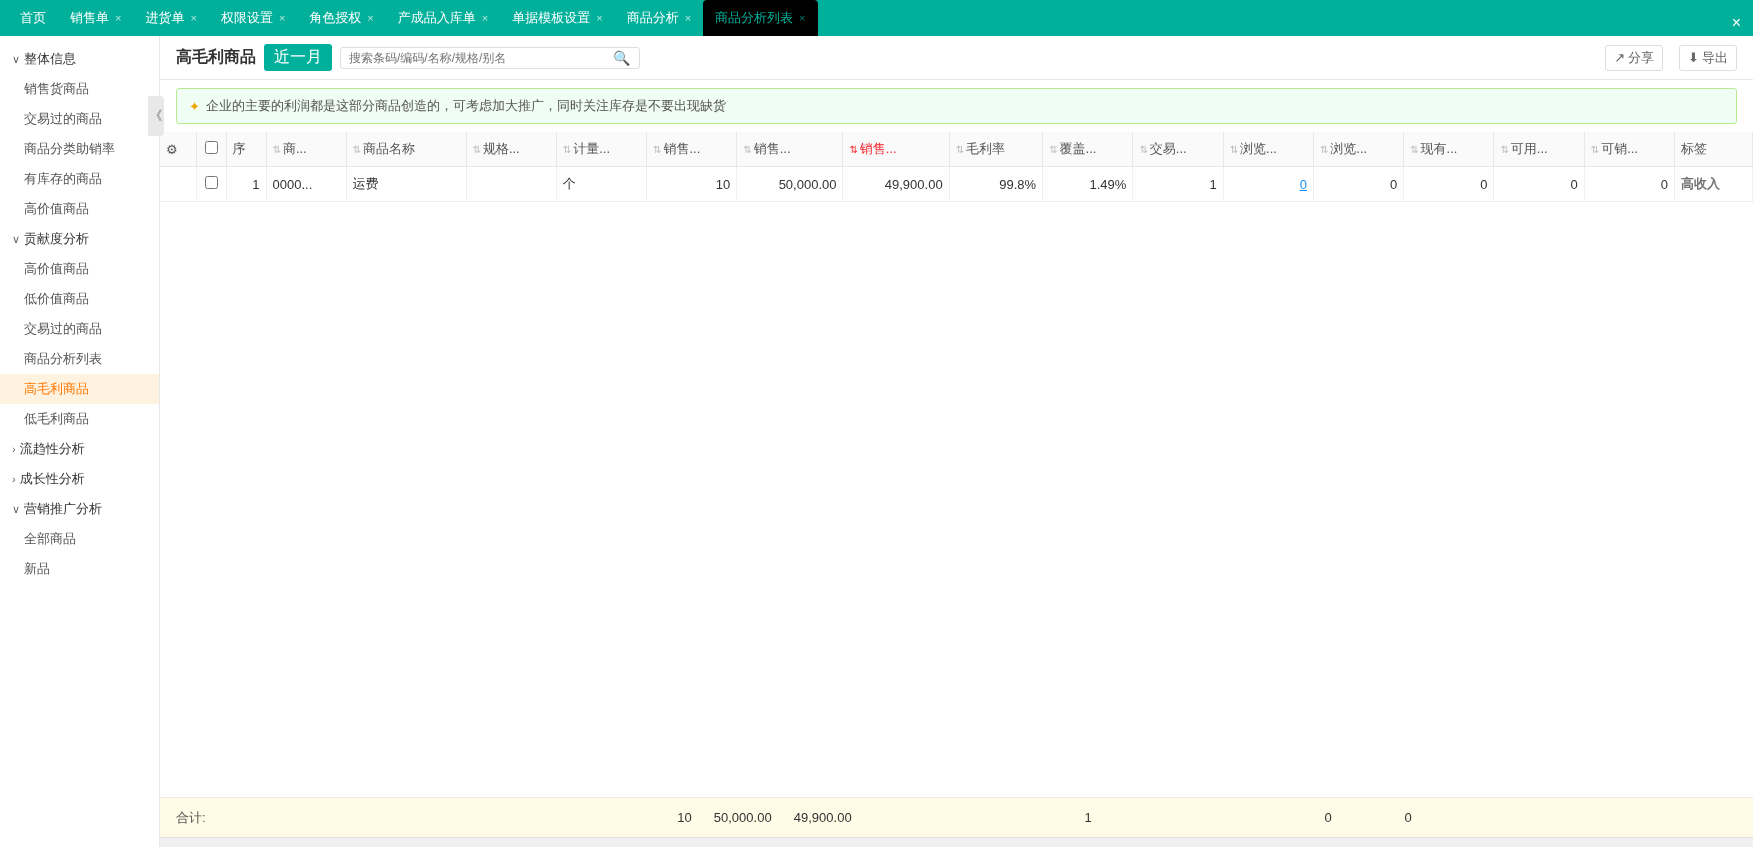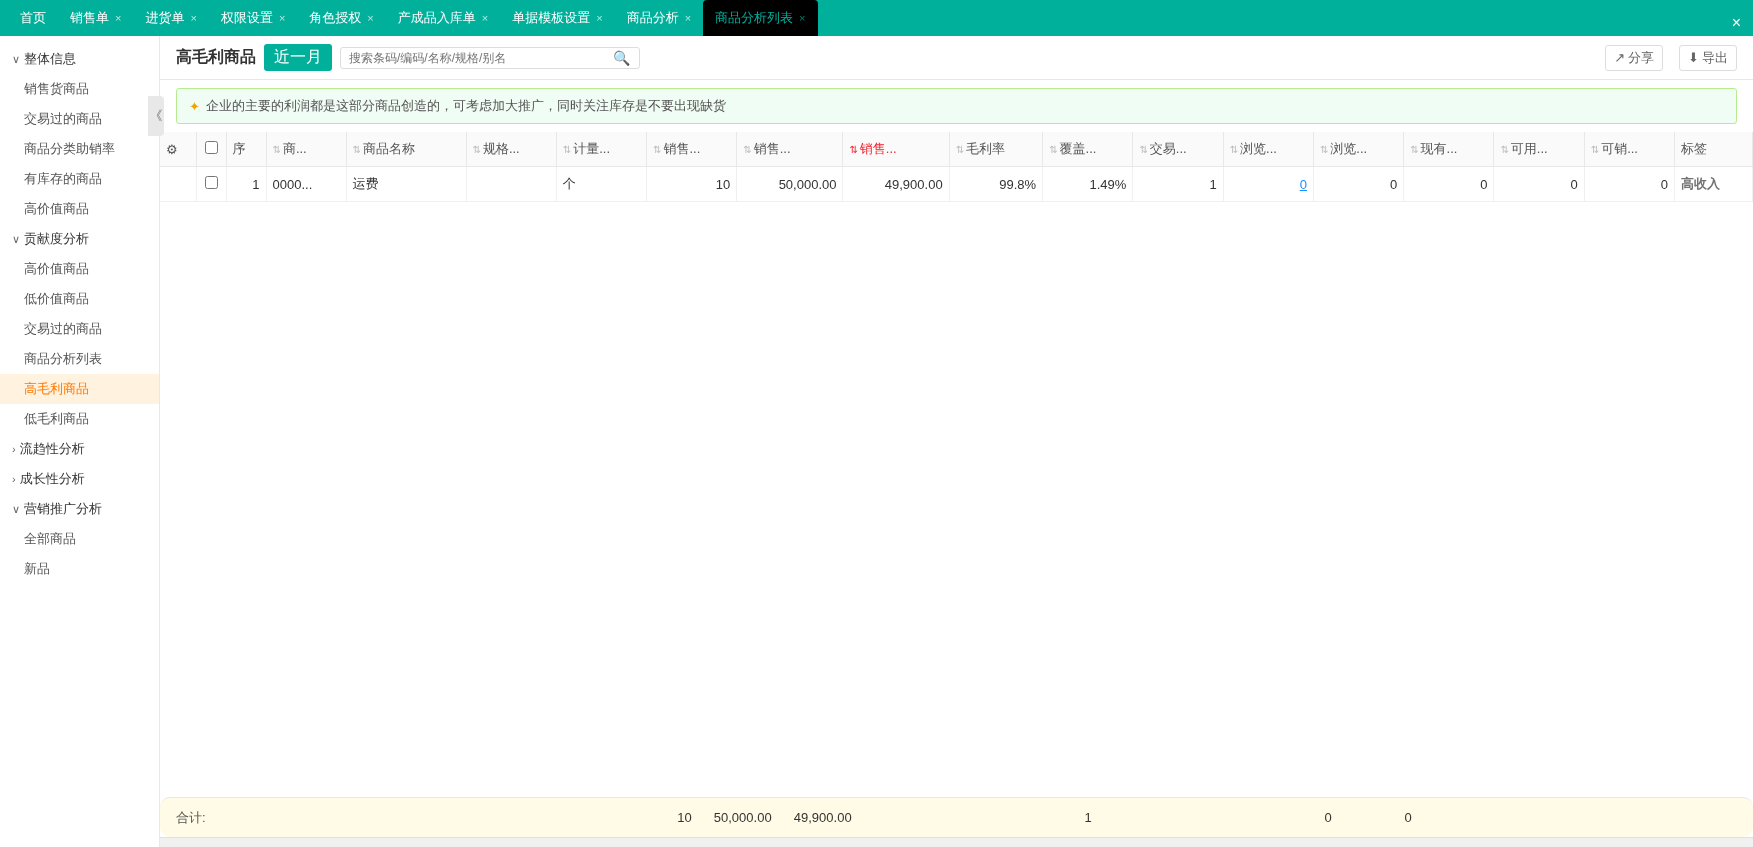--- a/index.html
+++ b/index.html
@@ -217,21 +217,20 @@
     .footer-bar {
       display: flex;
       align-items: center;
       border-top: 1px solid #e8e8e8;
       padding: 8px 16px;
       background: #fffbe6;
       flex-shrink: 0;
       font-size: 12px;
       color: #333;
       gap: 0;
-      border-radius: 10px;
     }
     .footer-label { color: #555; margin-right: 8px; }
     .footer-cell {
       padding: 4px 8px;
       min-width: 80px;
       text-align: right;
       color: #333;
     }
 
     

